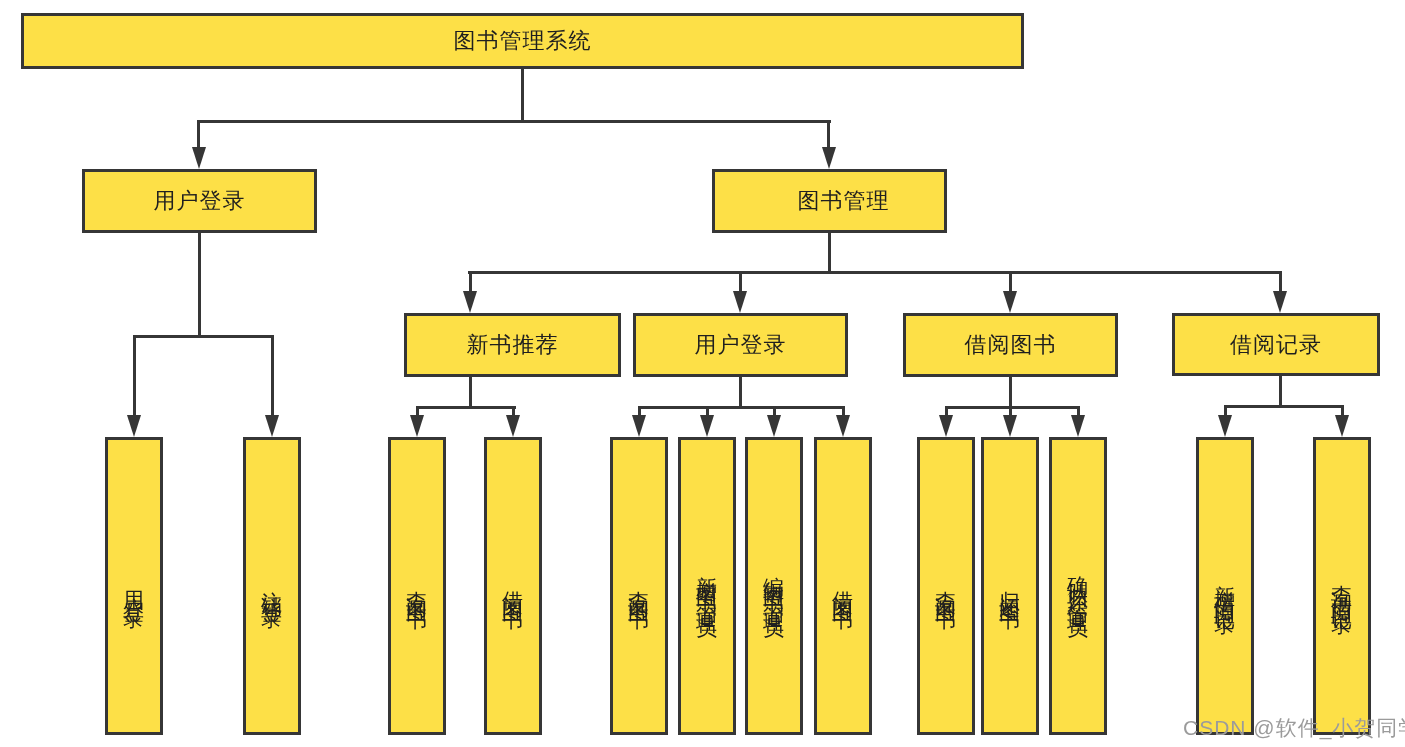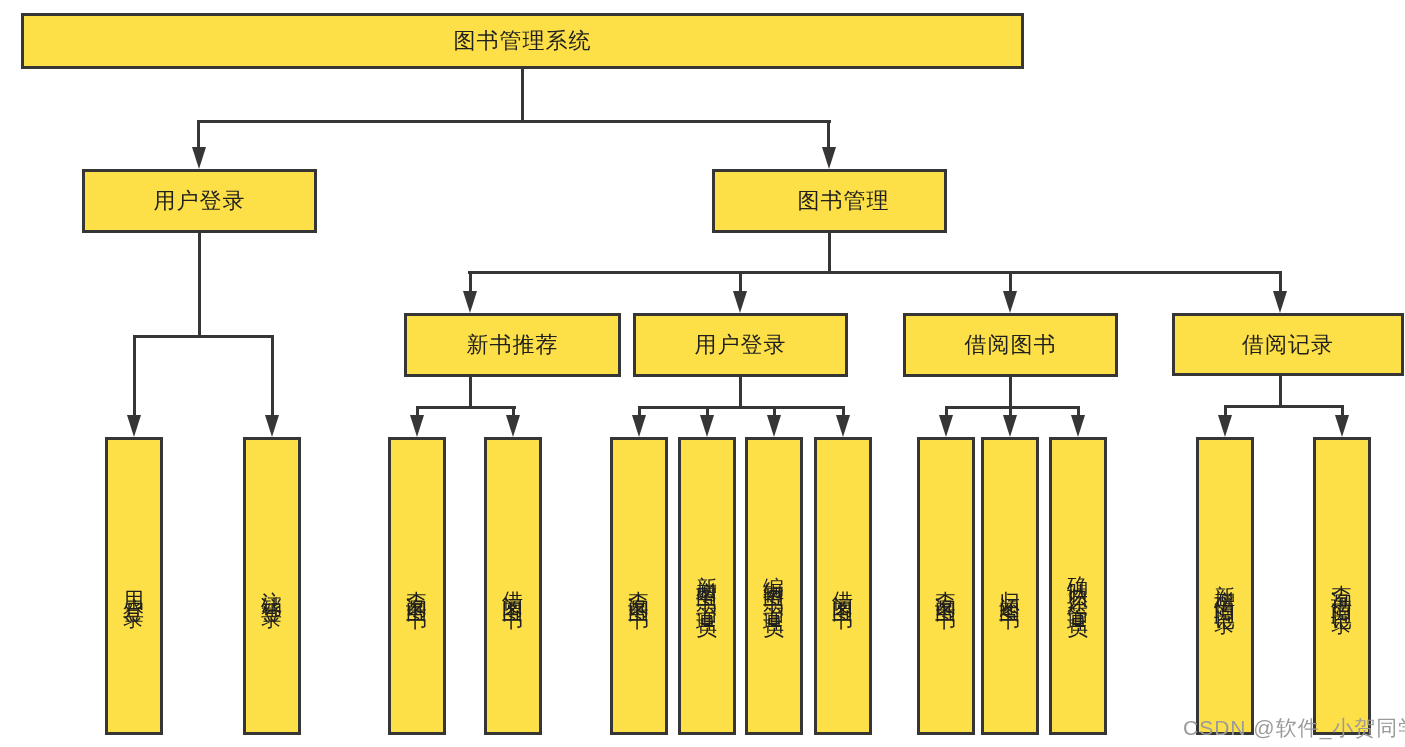--- a/index.html
+++ b/index.html
@@ -81,21 +81,21 @@
   </div>
 
   <div class="node" style="left:633px; top:313px; width:215px; height:64px;">
     <span>用户登录</span>
   </div>
 
   <div class="node" style="left:903px; top:313px; width:215px; height:64px;">
     <span>借阅图书</span>
   </div>
 
-  <div class="node" style="left:1172px; top:313px; width:232px; height:63px;">
+  <div class="node" style="left:1172px; top:313px; width:208px; height:63px;">
     <span>借阅记录</span>
   </div>
 
   <div class="node leaf" style="left:105px;">
     <span class="vtext">用户登录</span>
   </div>
   <div class="node leaf" style="left:243px;">
     <span class="vtext">注销登录</span>
   </div>
 

